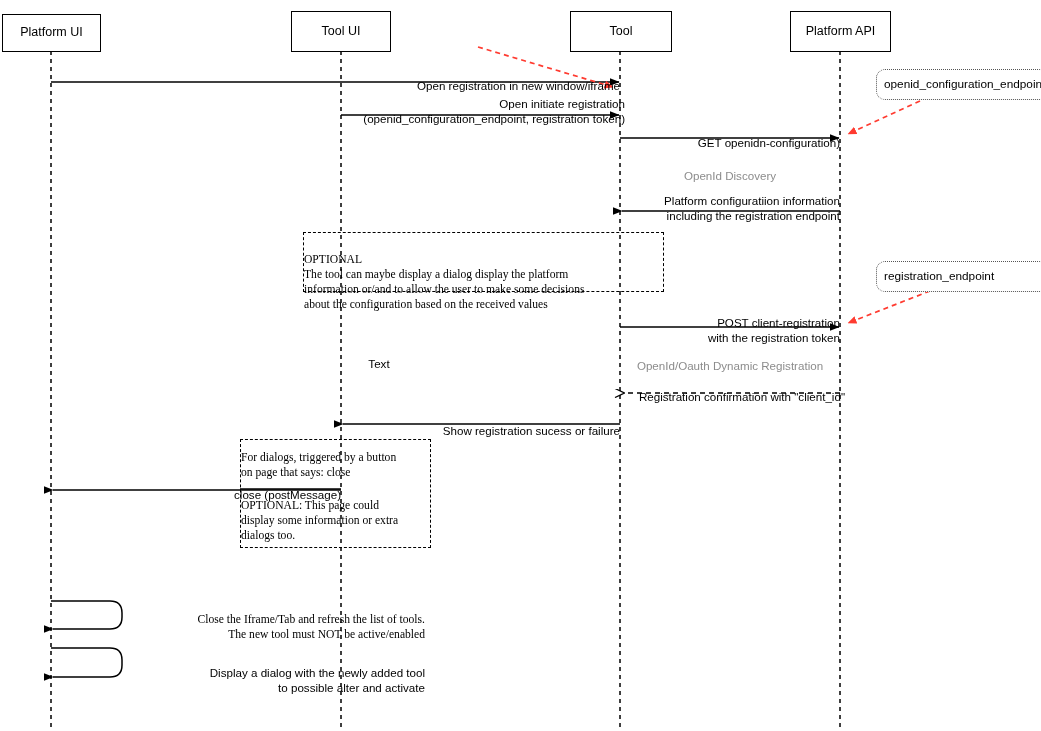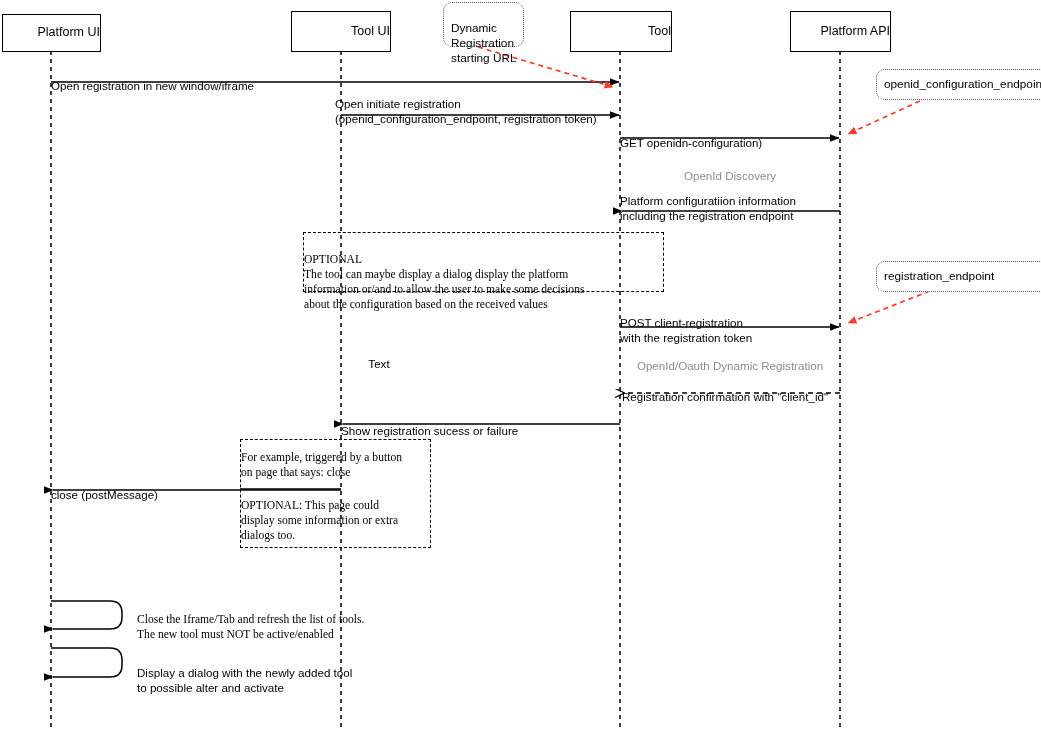--- a/index.html
+++ b/index.html
@@ -26,21 +26,21 @@
     height: 731px;
     pointer-events: none;
   }
   .actor-box {
     position: absolute;
     box-sizing: border-box;
     border: 1.6px solid #000;
     background: #fff;
     display: flex;
     align-items: center;
-    justify-content: flex-end;
+    justify-content: center;
     font-size: 12.5px;
     line-height: 1.1;
     color: #000;
   }
   .note-box {
     position: absolute;
     box-sizing: border-box;
     border: 1.3px dotted #555;
     border-radius: 9px;
     background: #fff;
@@ -59,21 +59,21 @@
     line-height: 1.3;
     text-align: left;
     color: #000;
     padding-top: 4px;
     font-family: Liberation Serif, serif;
   }
   .msg-label {
     position: absolute;
     font-size: 11.6px;
     line-height: 1.28;
-    text-align: left;
+    text-align: right;
     color: #000;
     white-space: pre-line;
   }
   .note-label {
     position: absolute;
     font-size: 11.6px;
     line-height: 1.3;
     text-align: center;
     color: #8c8c8c;
     white-space: pre-line;
@@ -145,25 +145,20 @@
   <div class="actor-box" style="left:291px; top:11px; width:100px; height:41px;">
     <span>Tool UI</span>
   </div>
   <div class="actor-box" style="left:570px; top:11px; width:102px; height:41px;">
     <span>Tool</span>
   </div>
   <div class="actor-box" style="left:790px; top:11px; width:101px; height:41px;">
     <span>Platform API</span>
   </div>
 
-  <div class="note-box" style="left:443px; top:2px; width:81px; height:45px; white-space:pre-line;">
-    <span>Dynamic
-Registration
-starting URL</span>
-  </div>
   <div class="note-box" style="left:876px; top:69px; width:172px; height:31px; display:flex; align-items:center;">
     <span>openid_configuration_endpoint</span>
   </div>
   <div class="note-box" style="left:876px; top:261px; width:172px; height:31px; display:flex; align-items:center;">
     <span>registration_endpoint</span>
   </div>
 
   <div class="msg-label" style="left:51px; top:64px; width:569px;">
     <span>Open registration in new window/iframe</span>
   </div>
@@ -218,21 +213,21 @@
   </div>
 
   <div class="frag-box" style="left:303px; top:232px; width:361px; height:60px; white-space:pre-line;">
     <span>OPTIONAL
 The tool can maybe display a dialog display the platform
 information or/and to allow the user to make some decisions
 about the configuration based on the received values</span>
   </div>
 
   <div class="frag-box" style="left:240px; top:439px; width:191px; height:109px; padding-top:10px;">
-    <div style="white-space:pre-line;">For example, triggered by a button
+    <div style="white-space:pre-line;">For dialogs, triggered by a button
 on page that says: close</div>
     <div style="white-space:pre-line; margin-top:18px;">OPTIONAL:  This page could
 display some information or extra
 dialogs too.</div>
   </div>
 
   <div class="free-label" style="left:344px; top:356px; width:70px;">
     <span>Text</span>
   </div>
 

